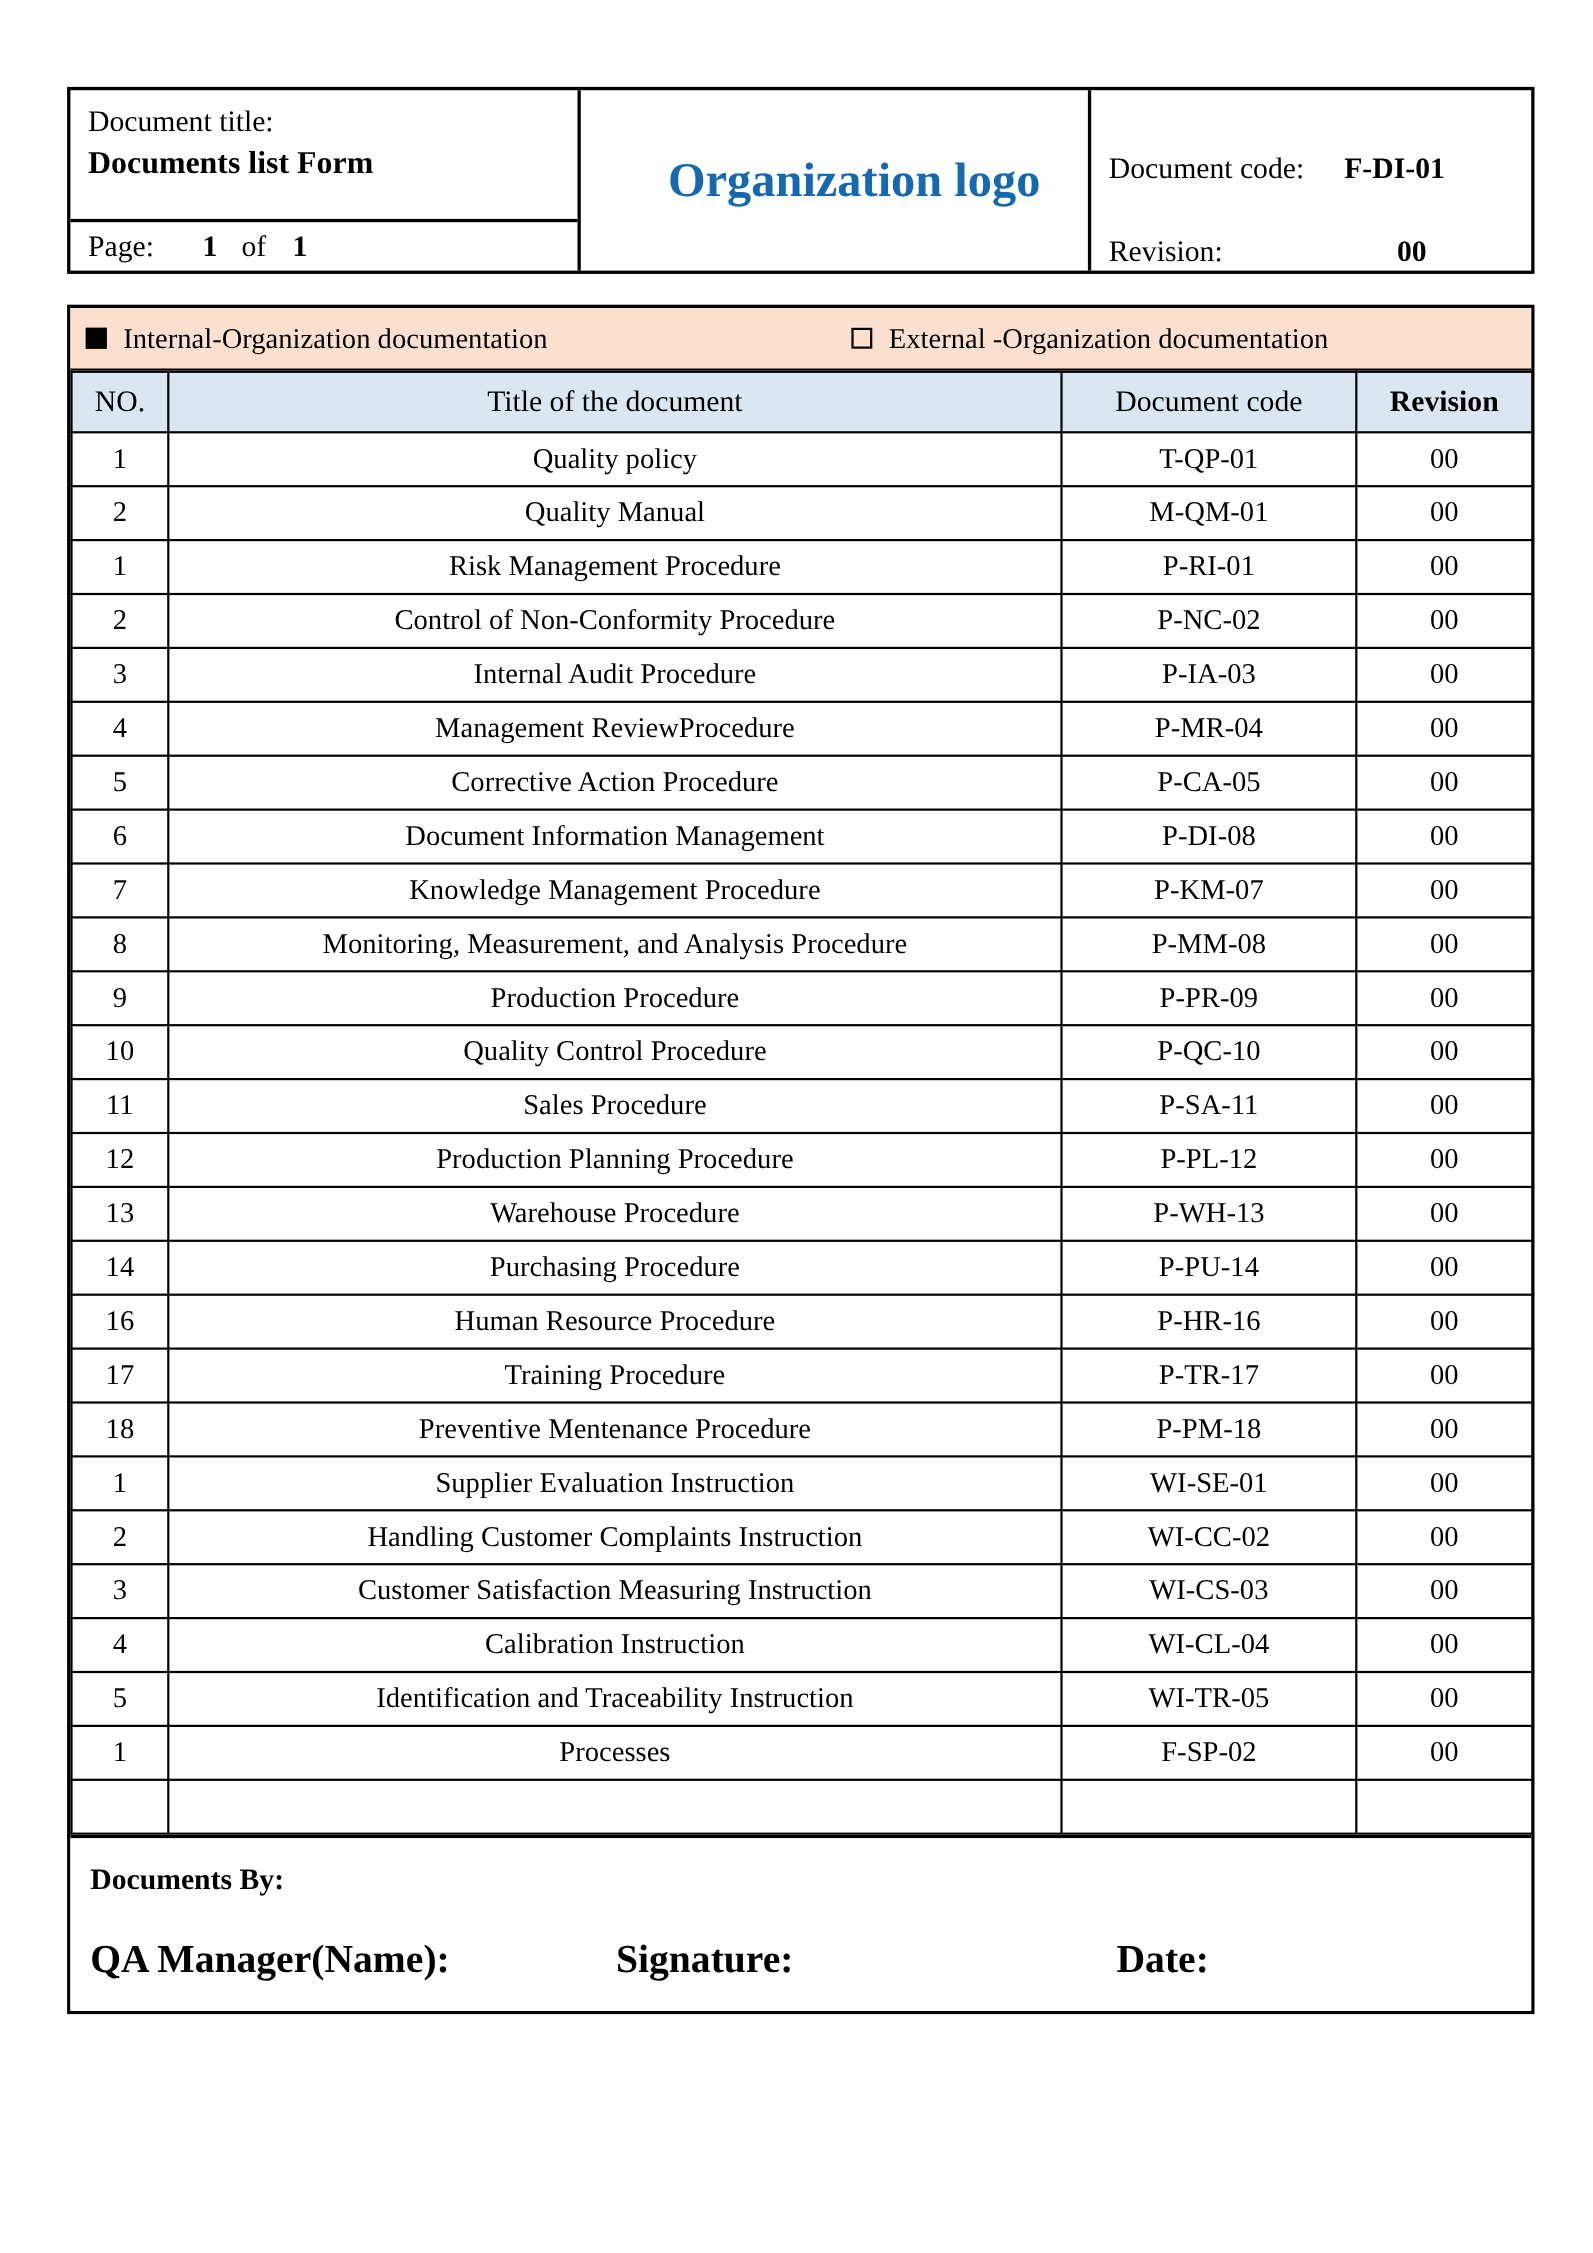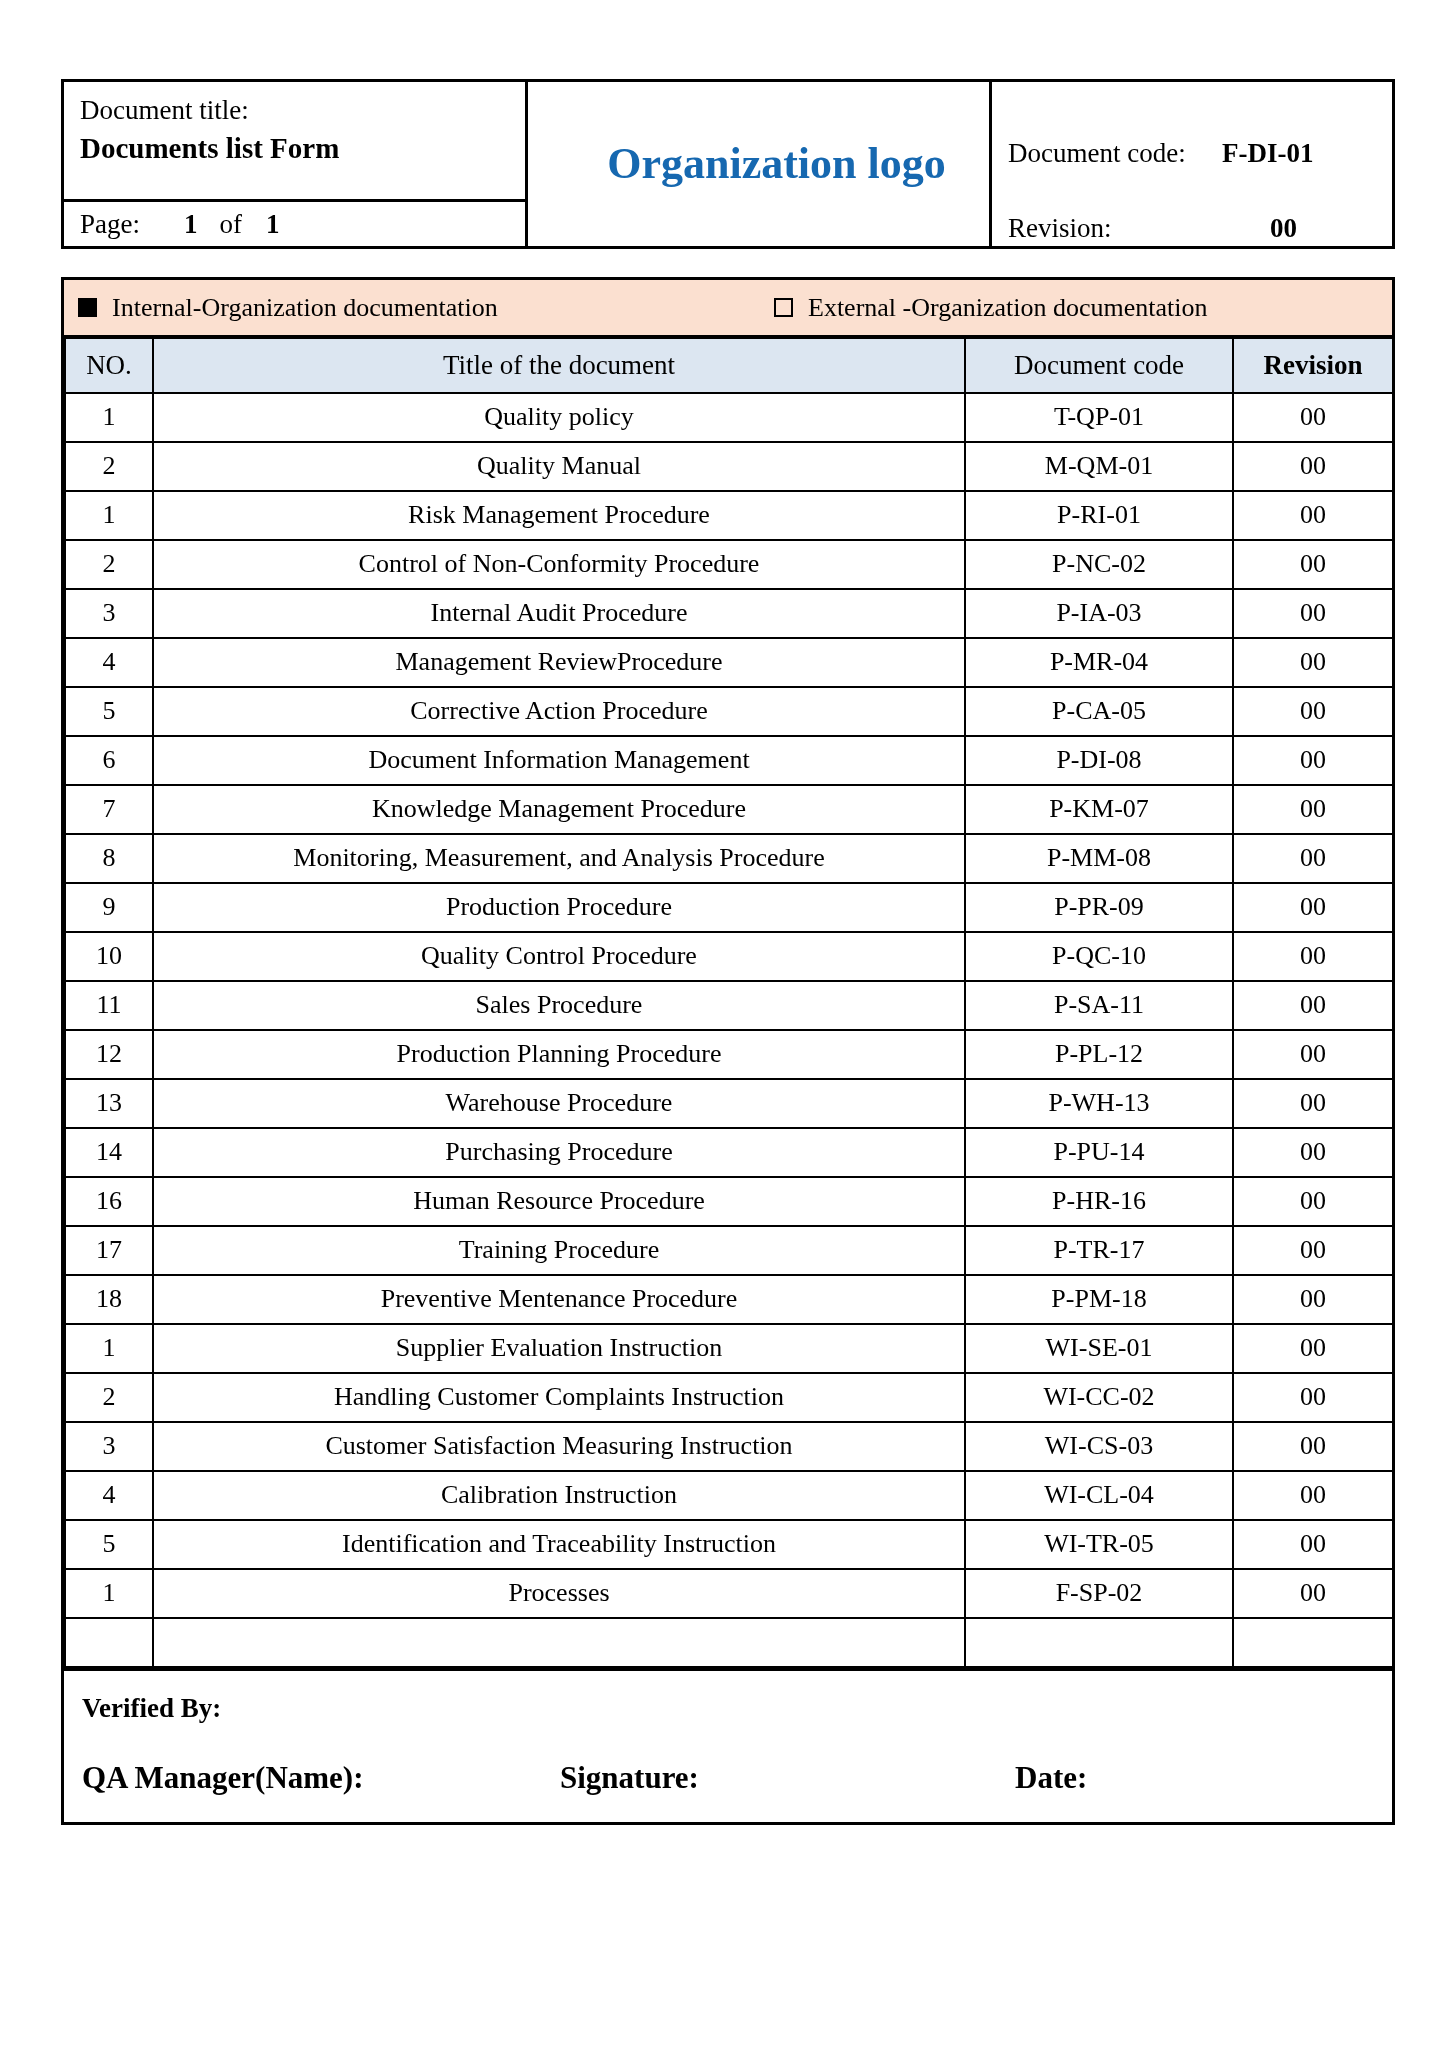--- a/index.html
+++ b/index.html
@@ -175,21 +175,21 @@
     padding: 22px 0 26px 18px;
     background: #fff;
   }
   .signoff-line1 {
     font-size: 27px;
     font-weight: bold;
     margin-bottom: 36px;
   }
   .signoff-line2 {
     display: flex;
-    font-size: 31px;
+    font-size: 36px;
     font-weight: bold;
   }
   .so-qa   { width: 478px; }
   .so-sig  { width: 455px; }
   .so-date { }
 </style>
 </head>
 <body>
 
 <div class="page">
@@ -412,21 +412,21 @@
           <tr class="empty-row">
             <td></td>
             <td></td>
             <td></td>
             <td></td>
           </tr>
         </tbody>
     </table>
 
     <div class="signoff">
-      <div class="signoff-line1">Verified By:</div>
+      <div class="signoff-line1">Documents By:</div>
       <div class="signoff-line2">
         <span class="so-qa">QA Manager(Name):</span>
         <span class="so-sig">Signature:</span>
         <span class="so-date">Date:</span>
       </div>
     </div>
 
   </div>
 
 </div>

